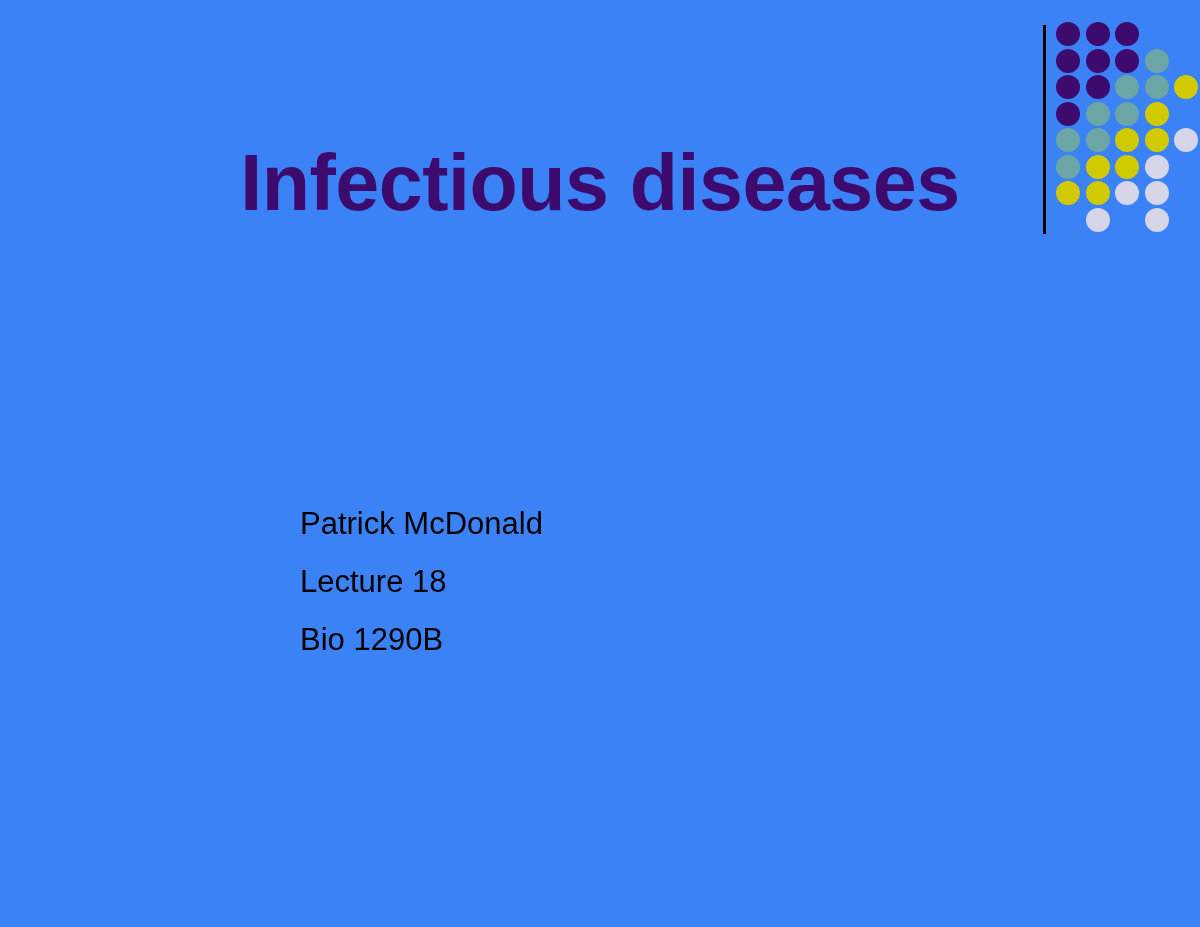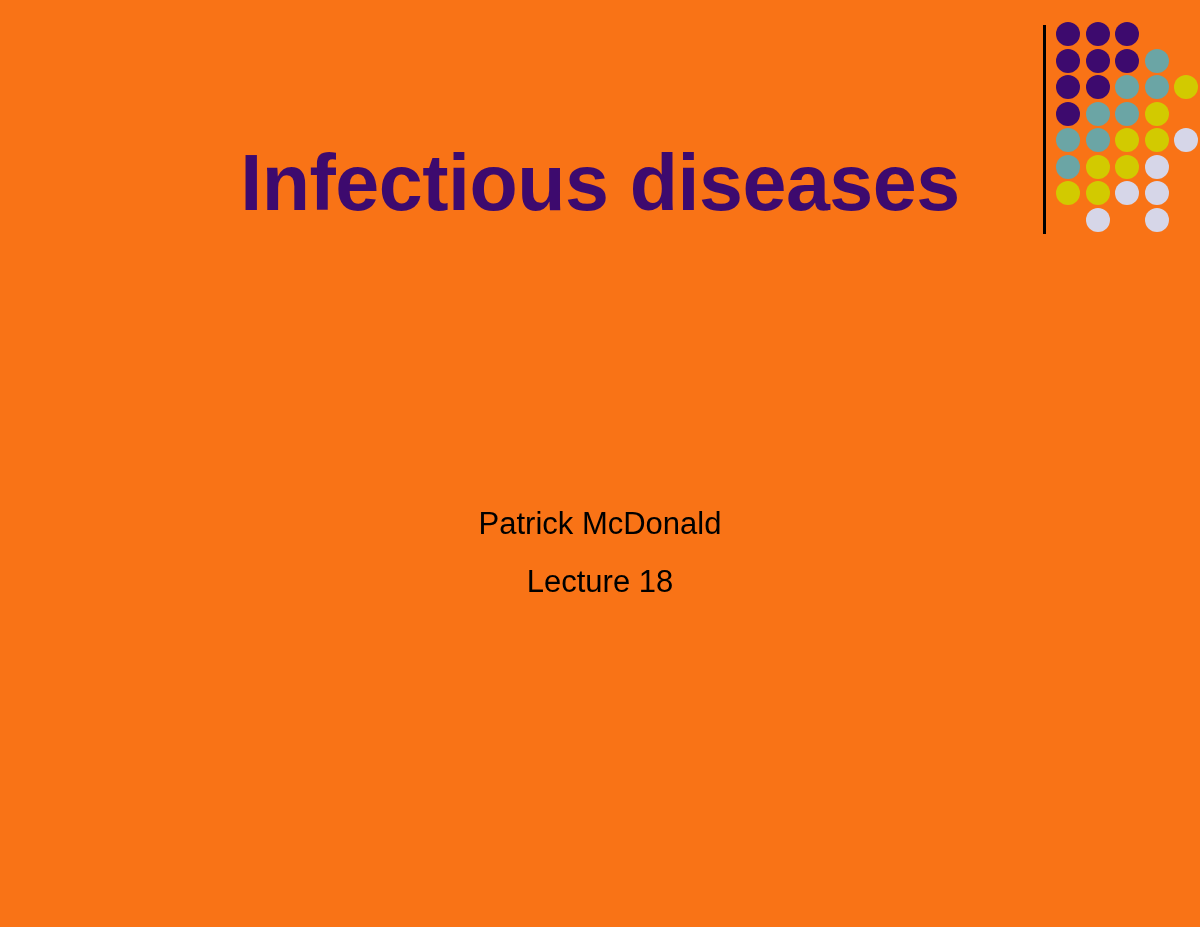--- a/index.html
+++ b/index.html
@@ -5,21 +5,21 @@
 <style>
   html, body {
     margin: 0;
     padding: 0;
     background: #ffffff;
   }
   #slide {
     position: relative;
     width: 1200px;
     height: 927px;
-    background: #f97316;
+    background: #3b82f6;
     overflow: hidden;
     font-family: "Liberation Sans", sans-serif;
     -webkit-font-smoothing: antialiased;
   }
 
   
   #logo-mark {
     position: absolute;
     left: 1036px;
     top: 22px;
@@ -65,21 +65,21 @@
     letter-spacing: -0.5px;
     white-space: nowrap;
   }
 
   
   #subtitle-block {
     position: absolute;
     left: 300px;
     top: 495px;
     width: 600px;
-    text-align: center;
+    text-align: left;
   }
   .subtitle-line {
     color: #000000;
     font-family: "Liberation Sans", sans-serif;
     font-weight: normal;
     font-size: 31px;
     line-height: 58px;
     white-space: nowrap;
   }
 </style>
@@ -125,15 +125,16 @@
       </div>
   </div>
 
   <div id="title-block">
     <div class="title-line">Infectious diseases</div>
   </div>
 
   <div id="subtitle-block">
     <div class="subtitle-line">Patrick McDonald</div>
     <div class="subtitle-line">Lecture 18</div>
+    <div class="subtitle-line">Bio 1290B</div>
   </div>
 
 </div>
 
 </body></html>

